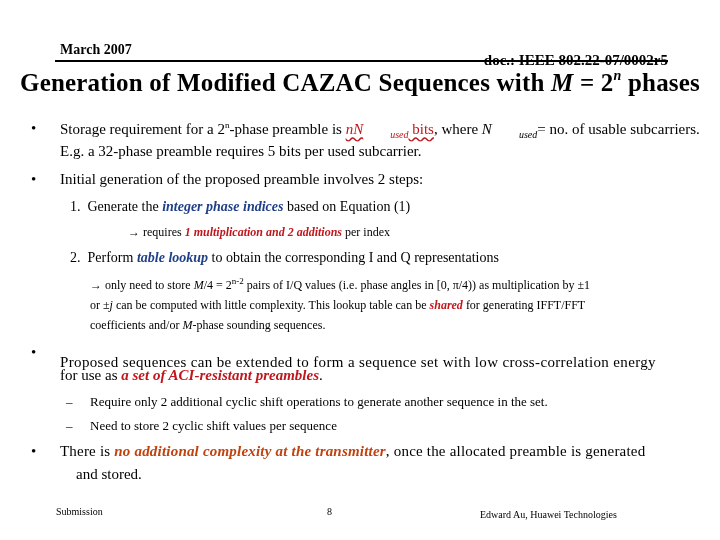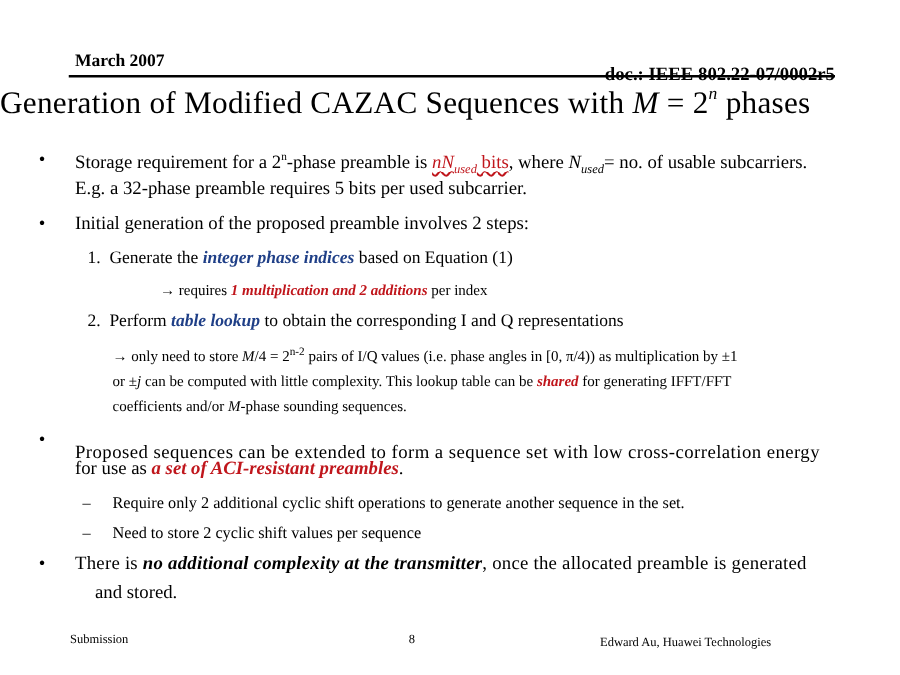--- a/index.html
+++ b/index.html
@@ -2,35 +2,35 @@
 <html><head>
   <meta charset="utf-8">
   <style>
     html, body { margin: 0; padding: 0; }
     body { width: 720px; height: 540px; background: #ffffff; position: relative; overflow: hidden;
            font-family: "Liberation Serif", serif; color: #000; }
     .abs { position: absolute; }
     .hdr-date { left: 60px; top: 42px; font-size: 14px; font-weight: bold; }
     .hdr-doc { right: 52px; top: 52px; font-size: 15px; font-weight: bold; }
     .hdr-rule { left: 55px; top: 60px; width: 613px; height: 0; border-top: 2px solid #000; }
-    .title { left: 0; width: 720px; top: 68px; font-size: 25px; font-weight: normal; letter-spacing: 0.2px; }
+    .title { left: 0; width: 720px; top: 68px; text-align: center; font-size: 25px; font-weight: bold; letter-spacing: 0.2px; }
     .title i { font-style: italic; }
     .title sup { font-size: 14px; font-style: italic; vertical-align: 11px; }
     .line { position: absolute; white-space: nowrap; }
     .b1 { font-size: 15px; }
     .bullet { position: absolute; font-size: 15px; }
     .red { color: #c0161c; font-weight: bold; font-style: italic; }
     .redthin { color: #c0161c; font-style: italic; }
     .blue { color: #1f3f87; font-weight: bold; font-style: italic; }
-    .navy { color: #000000; font-weight: bold; font-style: italic; }
+    .navy { color: #c2410c; font-weight: bold; font-style: italic; }
     .ul-red { text-decoration: underline wavy #c0161c; text-underline-offset: 2px; }
     .s13 { font-size: 13px; }
     .s12 { font-size: 12px; }
     .s14 { font-size: 14px; }
-    sub { font-size: 10px; }
+    sub { font-size: 10px; margin-left: 27px; }
     sup { font-size: 9px; }
     .foot { font-size: 10px; }
   </style>
 </head>
 <body>
 
 <div>
   <div class="abs hdr-date">March 2007</div>
   <div class="abs hdr-doc">doc.: IEEE 802.22-07/0002r5</div>
   <div class="abs hdr-rule"></div>

